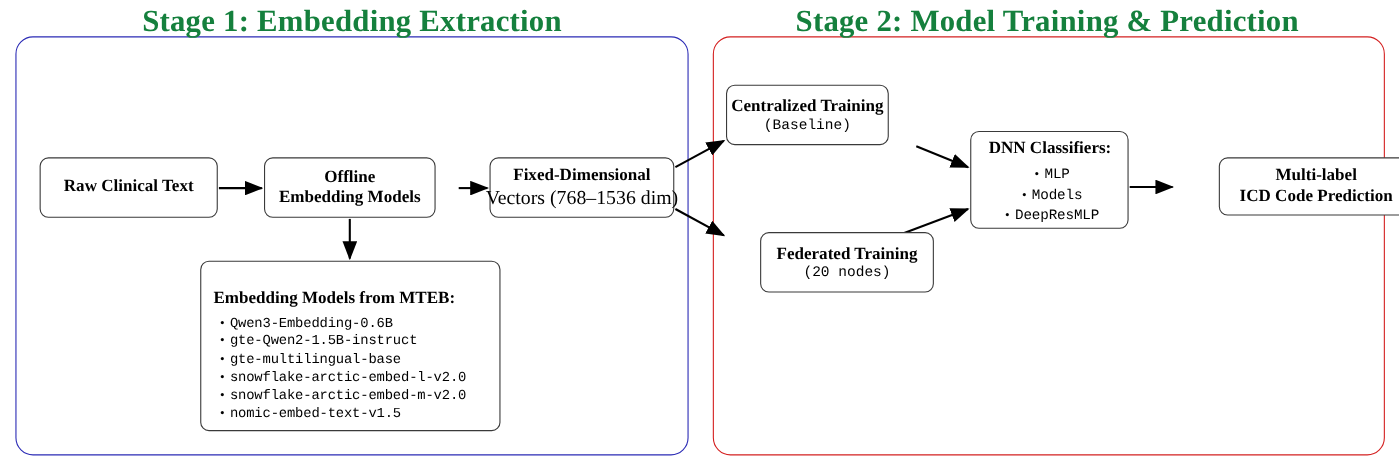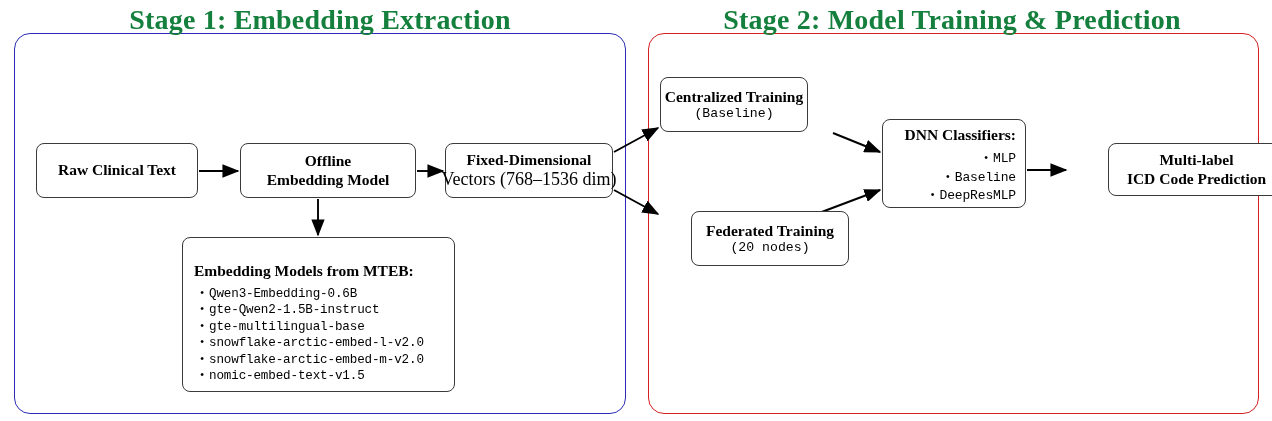--- a/index.html
+++ b/index.html
@@ -86,21 +86,21 @@
     white-space: nowrap;
   }
   .nl-mono {
     font-family: "Liberation Mono", monospace;
     font-size: 13.2px;
     white-space: nowrap;
     text-align: center;
   }
   
   #node-raw       { left: 36px;  top: 143px; width: 162px; height: 55px; }
-  #node-offline   { left: 240px; top: 143px; width: 176px; height: 55px; }
+  #node-offline   { left: 240px; top: 143px; width: 156px; height: 55px; }
   #node-vectors   { left: 445px; top: 143px; width: 168px; height: 55px; }
   #node-central   { left: 660px; top: 77px;  width: 148px; height: 55px; }
   #node-federated { left: 660px; top: 211px; width: 158px; height: 55px; margin-left: 31px; }
   #node-dnn       { left: 882px; top: 119px; width: 144px; height: 89px; }
   #node-output    { left: 1108px;top: 143px; width: 177px; height: 53px; }
 
   
   .listbox {
     position: absolute;
     box-sizing: border-box;
@@ -114,21 +114,21 @@
   }
   #node-mteb {
     left: 182px;
     top: 237px;
     width: 273px;
     height: 155px;
     padding: 24px 10px 6px 11px;
   }
   #node-dnn {
     padding: 6px 9px 5px 10px;
-    align-items: flex-end;
+    align-items: center;
     justify-content: flex-start;
     text-align: left;
   }
   .listbox-head, .dnn-head {
     font-family: "Liberation Serif", serif;
     font-weight: bold;
     font-size: 15.5px;
     white-space: nowrap;
     margin-bottom: 4px;
   }
@@ -190,21 +190,21 @@
       <line x1="1027" y1="170" x2="1066" y2="170"></line>
     </g>
   </svg>
 
   <div class="node" id="node-raw">
     <div class="nl-bold">Raw Clinical Text</div>
   </div>
 
   <div class="node" id="node-offline">
     <div class="nl-bold">Offline</div>
-    <div class="nl-bold">Embedding Model</div>
+    <div class="nl-bold">Embedding Models</div>
   </div>
 
   <div class="node" id="node-vectors">
     <div class="nl-bold">Fixed-Dimensional</div>
     <div class="nl-serif">Vectors (768–1536 dim)</div>
   </div>
 
   <div class="listbox" id="node-mteb">
     <div class="listbox-head">Embedding Models from MTEB:</div>
 
@@ -245,21 +245,21 @@
   </div>
 
   <div class="node listbox" id="node-dnn">
     <div class="dnn-head">DNN Classifiers:</div>
     <div class="bullet-row">
       <span class="bullet-dot">•</span>
       <span>MLP</span>
     </div>
     <div class="bullet-row">
       <span class="bullet-dot">•</span>
-      <span>Baseline</span>
+      <span>Models</span>
     </div>
     <div class="bullet-row">
       <span class="bullet-dot">•</span>
       <span>DeepResMLP</span>
     </div>
   </div>
 
   <div class="node" id="node-output">
     <div class="nl-bold">Multi-label</div>
     <div class="nl-bold">ICD Code Prediction</div>

